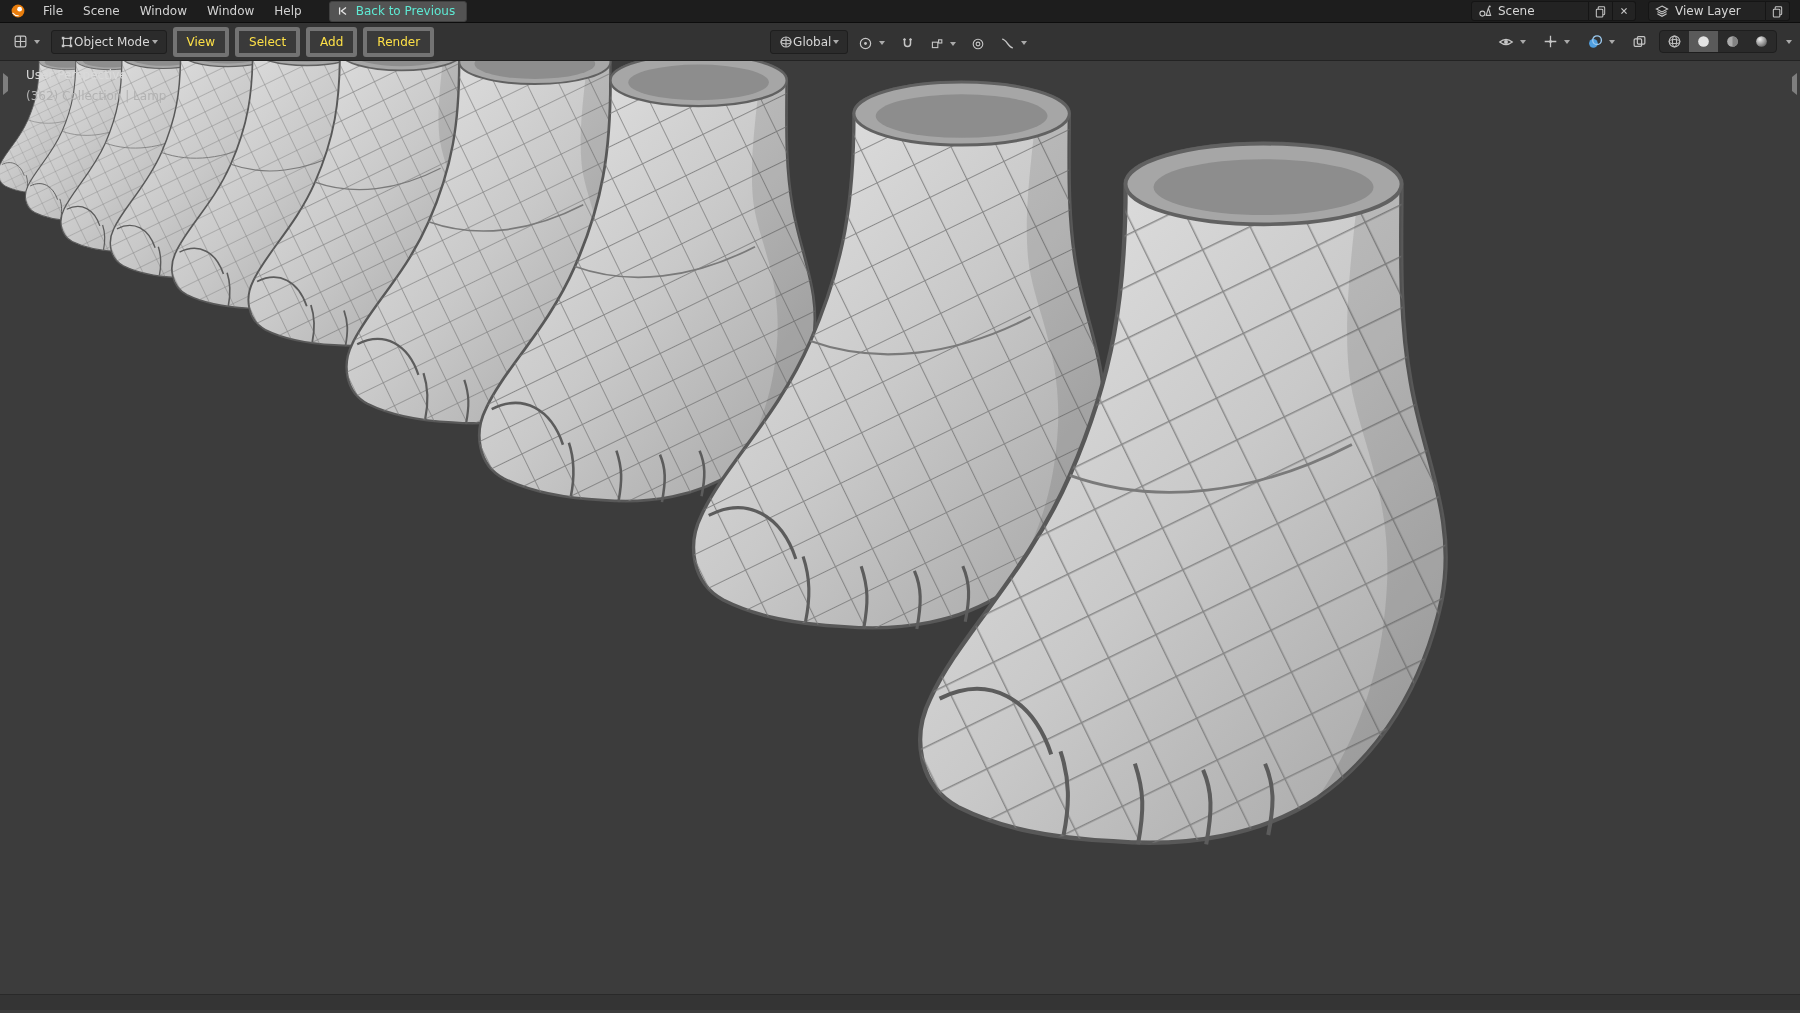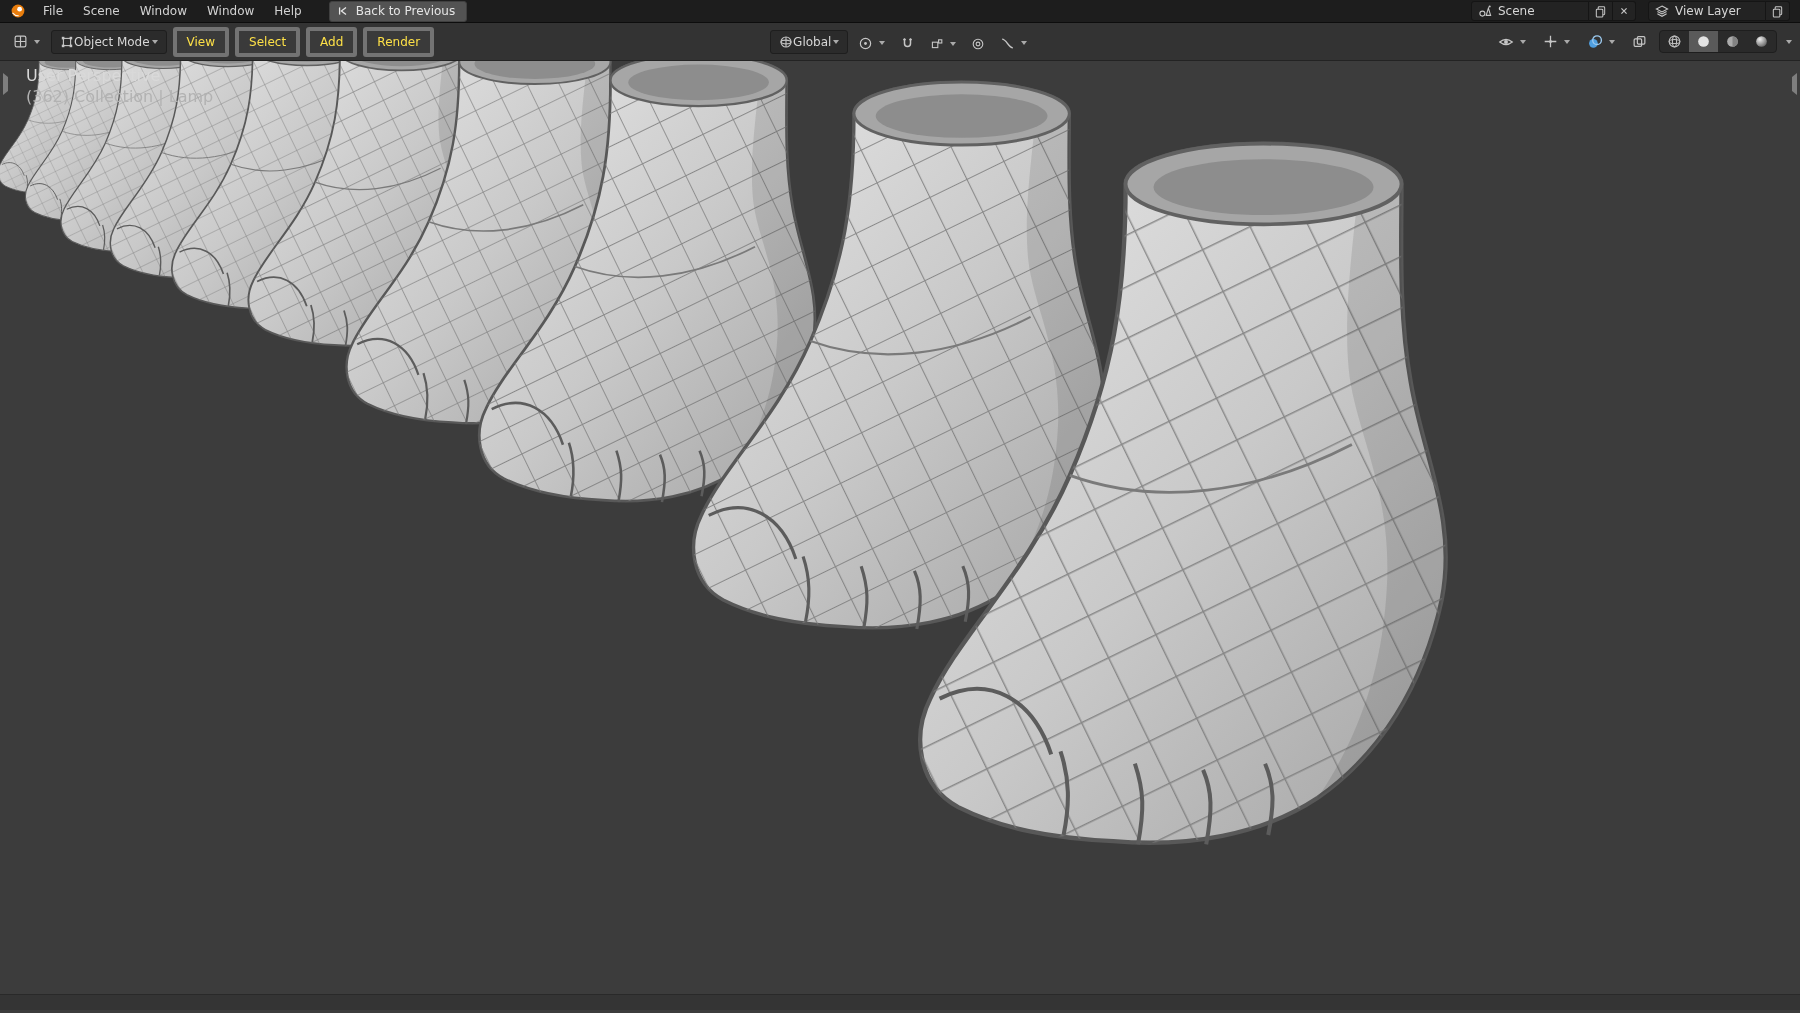--- a/index.html
+++ b/index.html
@@ -14,21 +14,21 @@
   
   .topbar {
     height:23px; background:#1d1d1d; display:flex; align-items:center;
     padding:0 10px; gap:2px; border-bottom:1px solid #0d0d0d;
   }
   .logo { margin-right:6px; display:flex; align-items:center; }
   .menu-item { padding:3px 9px; color:#d2d2d2; border-radius:3px; cursor:default; }
   .back-btn {
     display:flex; align-items:center; gap:6px; margin-left:16px;
     background:#535353; border:1px solid #404040; border-radius:3px;
-    color:#e5e5e5; padding:2px 11px 3px 6px; font:inherit; cursor:default;
+    color:#5eead4; padding:2px 11px 3px 6px; font:inherit; cursor:default;
   }
   .tb-right { margin-left:auto; display:flex; align-items:center; }
   .db-group { display:flex; align-items:center; margin-left:12px;text-align:center; }
   .db-field {
     display:flex; align-items:center; gap:6px;
     background:#232323; border:1px solid #151515;
     border-radius:3px 0 0 3px; padding:2px 8px 3px 6px; height:20px; min-width:118px;
   }
   .db-btn {
     background:#232323; border:1px solid #151515; border-left:none;
@@ -66,21 +66,21 @@
     border-radius:4px; overflow:hidden; align-items:stretch;
   }
   .seg-cell { padding:3px 7px; display:flex; align-items:center; cursor:default; }
   .seg-cell.active { background:#5a5a5a; }
 
   
   .viewport { position:relative; width:1800px; height:933px; background:#3c3c3c; }
   .viewport > svg { position:absolute; inset:0; }
   .vp-overlay {
     position:absolute; left:26px; top:4px; pointer-events:none;
-    font-size:16px; line-height:21px;
+    font-size:12px; line-height:21px;
   }
   .vp-overlay .l1 { color:#d9d9d9; }
   .vp-overlay .l2 { color:#b2b2b2; }
   .edge-toggle { position:absolute; top:16px; opacity:.8; cursor:default; }
   .edge-toggle.left  { left:3px; }
   .edge-toggle.right { right:3px; }
   .tri-right { width:0;height:0;border-top:4.5px solid transparent;border-bottom:4.5px solid transparent;border-left:5.5px solid #8f8f8f; }
   .tri-left  { width:0;height:0;border-top:4.5px solid transparent;border-bottom:4.5px solid transparent;border-right:5.5px solid #8f8f8f; }
 
   

